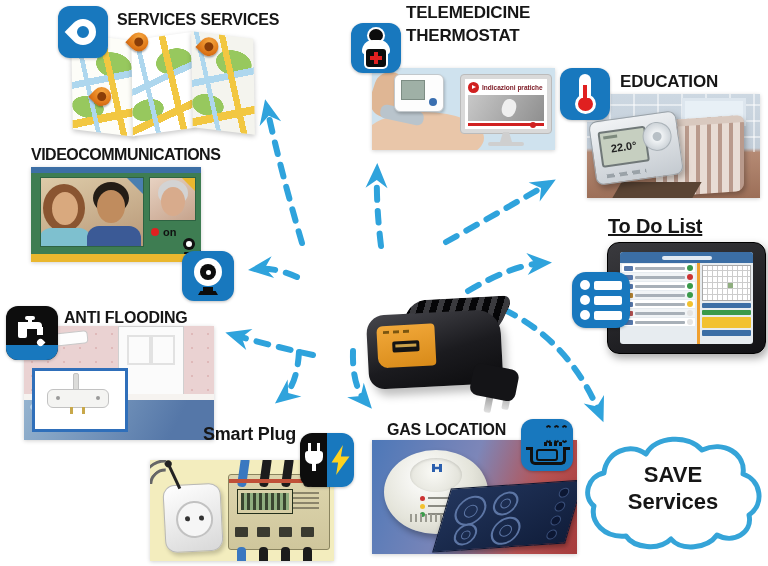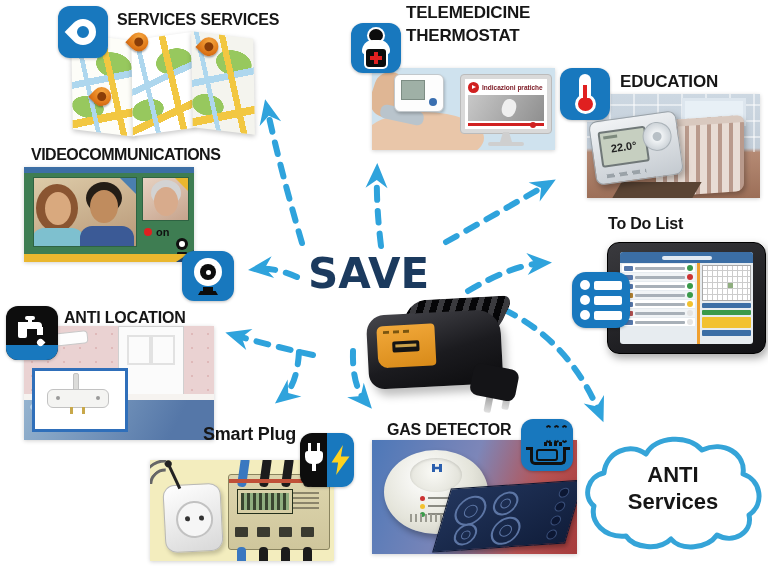--- a/index.html
+++ b/index.html
@@ -25,21 +25,21 @@
   .f2{left:60px;transform:skewY(-7deg);background-color:#ffffff;}
   .f3{left:120px;transform:skewY(8deg);background-color:#f4f4ee;}
   .pin{position:absolute;width:19px;height:19px;border-radius:50% 50% 50% 0;transform:rotate(45deg);
        background:radial-gradient(circle at 35% 30%, #f6a841, #e07818 60%, #b85510);
        box-shadow:1px 1px 2px rgba(0,0,0,.35);z-index:7;}
   .pin::after{content:"";position:absolute;inset:5px;border-radius:50%;background:#8a3d08;}
   .pin-glyph{position:relative;width:26px;height:26px;background:#fff;border-radius:50% 50% 50% 0;transform:rotate(45deg);}
   .pin-glyph::after{content:"";position:absolute;inset:7px;border-radius:50%;background:#1878be;}
 
   
-  .vc-panel{left:24px;top:167px;width:170px;height:95px;background:#3e7d52;}
+  .vc-panel{left:31px;top:167px;width:170px;height:95px;background:#3e7d52;}
   .vc-top{position:absolute;left:0;top:0;width:100%;height:6px;background:#3d6fa5;}
   .vc-bottom{position:absolute;left:0;bottom:0;width:100%;height:8px;background:#eab72e;}
   .vc-corner{position:absolute;right:0;bottom:0;width:0;height:0;border-left:18px solid transparent;border-bottom:12px solid #20456e;}
   .vc-big{position:absolute;left:9px;top:10px;width:102px;height:68px;overflow:hidden;
           background:linear-gradient(160deg,#ddcba8,#b89878);border:1px solid #2e6342;}
   .vc-big .tri{position:absolute;right:0;top:0;width:0;height:0;border-left:16px solid transparent;border-top:16px solid #4a7fb0;}
   .p1hair{position:absolute;left:2px;top:6px;width:42px;height:48px;border-radius:50%;background:#8a5531;}
   .p1face{position:absolute;left:11px;top:14px;width:26px;height:33px;border-radius:50%;background:#d9a97e;}
   .p1body{position:absolute;left:-2px;bottom:0;width:52px;height:18px;border-radius:12px 12px 0 0;background:#7ec0cf;}
   .p2hair{position:absolute;left:52px;top:4px;width:36px;height:32px;border-radius:50%;background:#241d16;}
@@ -324,21 +324,21 @@
       <div class="af-band"></div>
       <div class="fct">
         <div class="fct-top"></div>
           <div class="fct-body"></div>
           <div class="fct-spout"></div>
         <div class="fct-handle"></div>
           <div class="fct-stem"></div>
           <div class="fct-drop"></div>
       </div>
     </div>
-    <div class="lbl g-lbl" style="left:64px;top:309px;">ANTI LOCATION</div>
+    <div class="lbl g-lbl" style="left:64px;top:309px;">ANTI FLOODING</div>
     <div class="photo af-img">
       <div class="af-wallpat"></div>
       <div class="af-door"></div>
       <div class="af-skirt"></div>
       <div class="af-floor"></div>
       <div class="af-water"></div>
       <div class="af-minisensor"></div>
       <div class="af-inset">
         <div class="af-cable"></div>
         <div class="af-sensor">
@@ -389,21 +389,21 @@
           </div>
         <div class="wire wb blue" style="left:8px;"></div>
         <div class="wire wb" style="left:30px;"></div>
         <div class="wire wb" style="left:52px;"></div>
         <div class="wire wb" style="left:74px;"></div>
       </div>
     </div>
   </div>
 
   <div class="node">
-    <div class="lbl g-lbl" style="left:387px;top:421px;">GAS DETECTOR</div>
+    <div class="lbl g-lbl" style="left:387px;top:421px;">GAS LOCATION</div>
     <div class="icon" style="left:521px;top:419px;width:52px;height:52px;">
       <div class="pot-glyph">
         <div class="steam" style="left:16px;"></div>
           <div class="steam" style="left:24px;"></div>
           <div class="steam" style="left:32px;"></div>
         <div class="pot-dots"></div>
         <div class="pot"></div>
           <div class="pot-in"></div>
       </div>
     </div>
@@ -474,21 +474,21 @@
       <div class="th-shelf"></div>
       <div class="th-dev">
         <div class="th-lcd">22.0°</div>
         <div class="th-dpad"></div>
         <div class="th-btns"></div>
       </div>
     </div>
   </div>
 
   <div class="node">
-    <div class="lbl" style="left:608px;top:215px;font-size:16px;">To Do List</div>
+    <div class="lbl" style="left:608px;top:215px;font-size:20px;text-decoration:underline;">To Do List</div>
     <div class="icon" style="left:572px;top:272px;width:58px;height:56px;border-radius:14px;">
       <div class="todo-glyph">
         <div class="r">
             <div class="c"></div>
             <div class="b"></div>
           </div>
         <div class="r">
             <div class="c"></div>
             <div class="b"></div>
           </div>
@@ -551,25 +551,24 @@
       </div>
     </div>
   </div>
 
   <div class="node">
     <svg class="abs" style="left:582px;top:432px;" width="184" height="130" viewBox="0 0 184 130">
       <path d="M44,104 C22,106 8,90 12,74 C0,64 6,44 22,41 C24,20 48,10 64,22 C74,4 106,2 120,18
                C142,8 164,22 161,42 C179,48 183,72 167,83 C171,101 151,112 135,103
                C125,117 99,119 89,107 C77,119 52,116 44,104 Z" fill="#ffffff" stroke="#35a4d8" stroke-width="5" stroke-linejoin="round"></path>
     </svg>
-    <div class="cloud-txt" style="left:598px;top:462px;font-size:22px;">ANTI</div>
+    <div class="cloud-txt" style="left:598px;top:462px;font-size:22px;">SAVE</div>
     <div class="cloud-txt" style="left:598px;top:489px;font-size:22px;">Services</div>
   </div>
 
-  <div class="save">SAVE</div>
   <div class="gw">
     <div class="gw-top"></div>
     <div class="gw-body"></div>
     <div class="gw-panel">
         <div class="gw-marks"></div>
         <div class="gw-usb"></div>
       </div>
     <div class="gw-prong" style="right:30px;bottom:0;"></div>
     <div class="gw-prong" style="right:12px;bottom:2px;"></div>
     <div class="gw-plug"></div>

